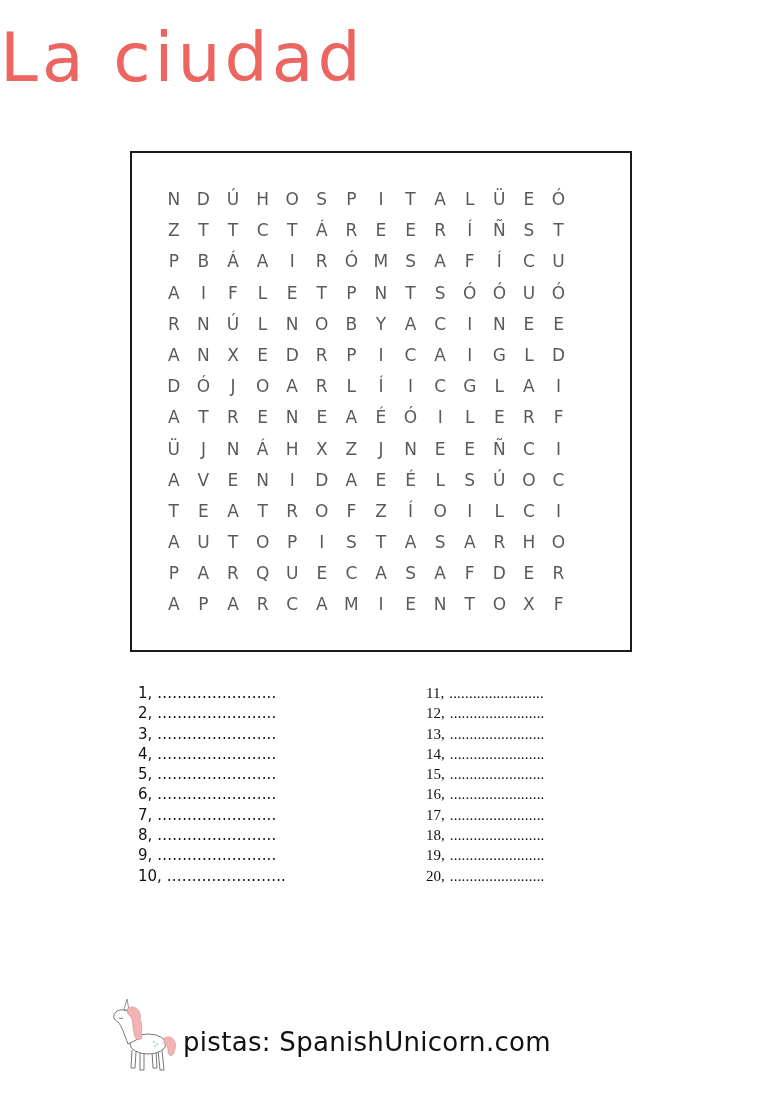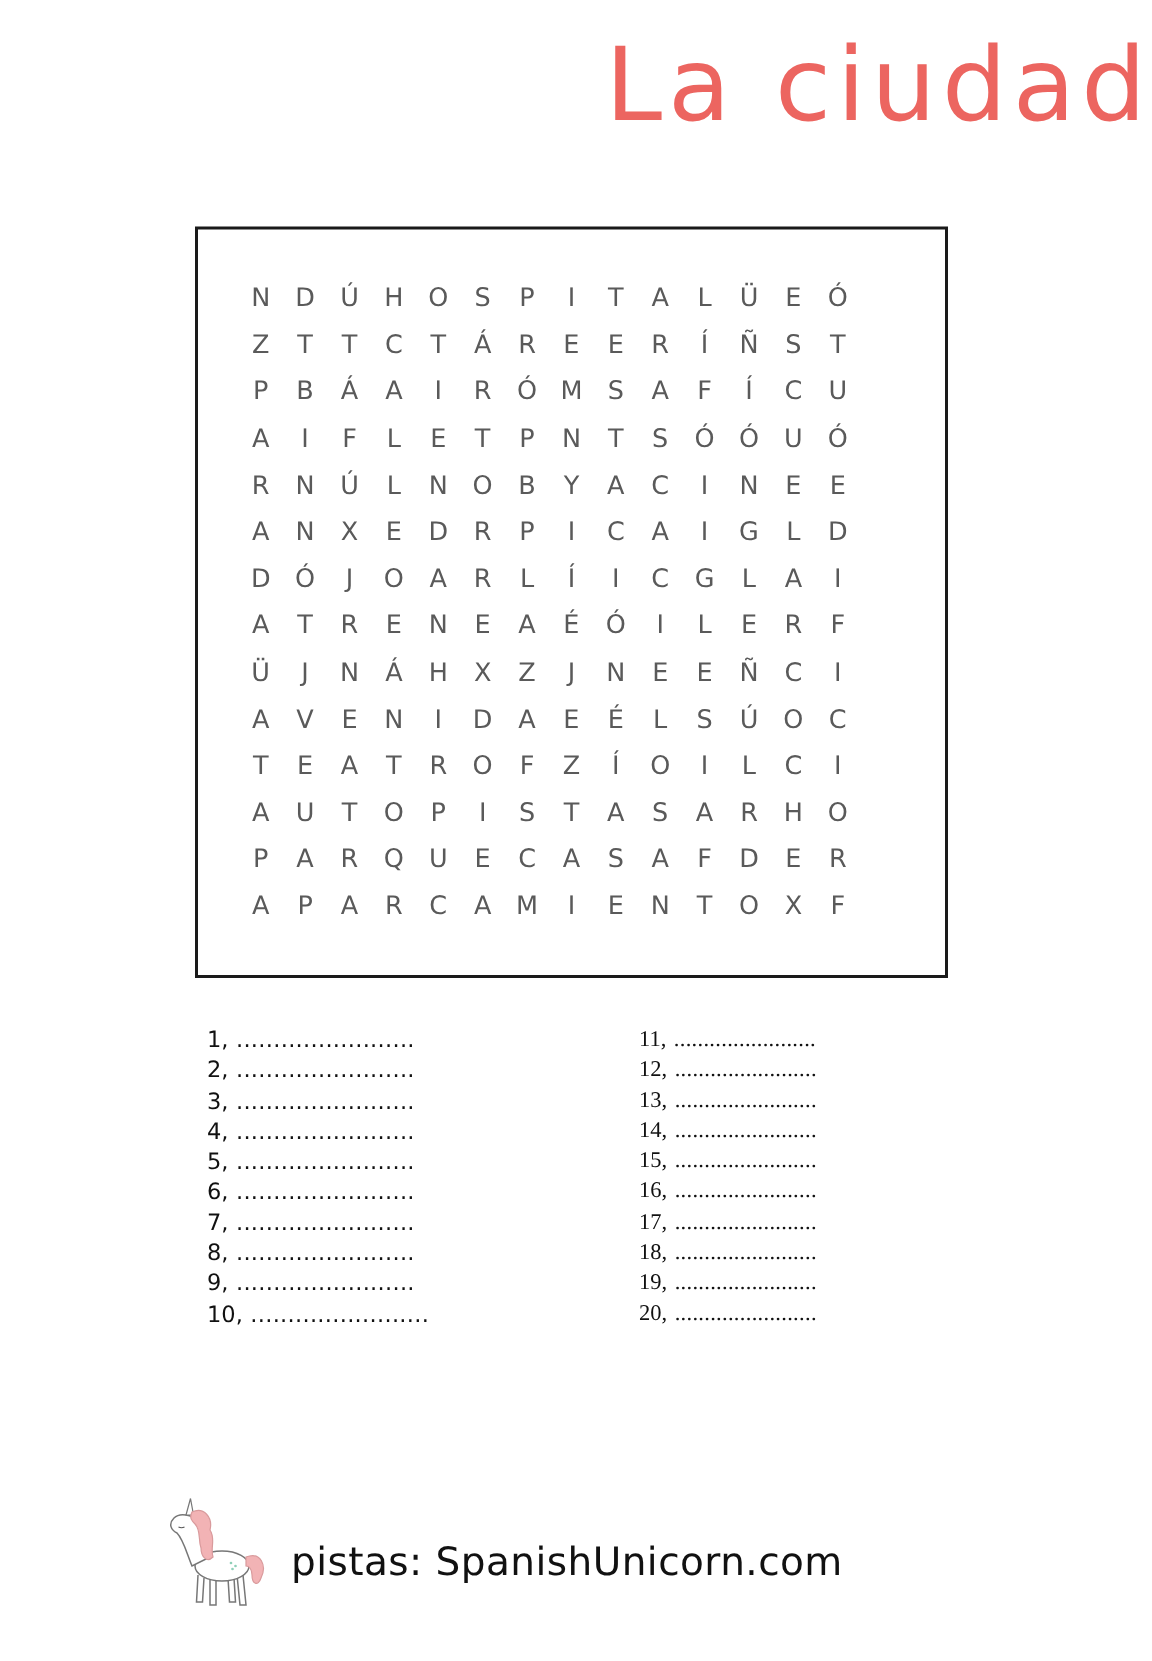--- a/index.html
+++ b/index.html
@@ -12,21 +12,21 @@
       height: 1107px;
       position: relative;
       overflow: hidden;
       font-family: "DejaVu Sans", sans-serif;
     }
     .title {
       position: absolute;
       left: 0;
       top: 8px;
       width: 768px;
-      text-align: right;
+      text-align: left;
       font-family: "DejaVu Sans", sans-serif;
       font-size: 68px;
       font-weight: normal;
       letter-spacing: 4px;
       color: #ec6560;
       line-height: 100px;
     }
     .grid-box {
       position: absolute;
       left: 130px;
@@ -79,21 +79,21 @@
       top: 996px;
       height: 80px;
       display: flex;
       align-items: center;
     }
     .unicorn {
       width: 72px;
       height: 76px;
     }
     .footer-text {
-      margin-left: 14px;
+      margin-left: 3px;
       font-family: "DejaVu Sans", sans-serif;
       font-size: 26px;
       color: #111111;
       letter-spacing: 0.3px;
       padding-top: 12px;
     }
   </style>
 </head>
 <body>
 

